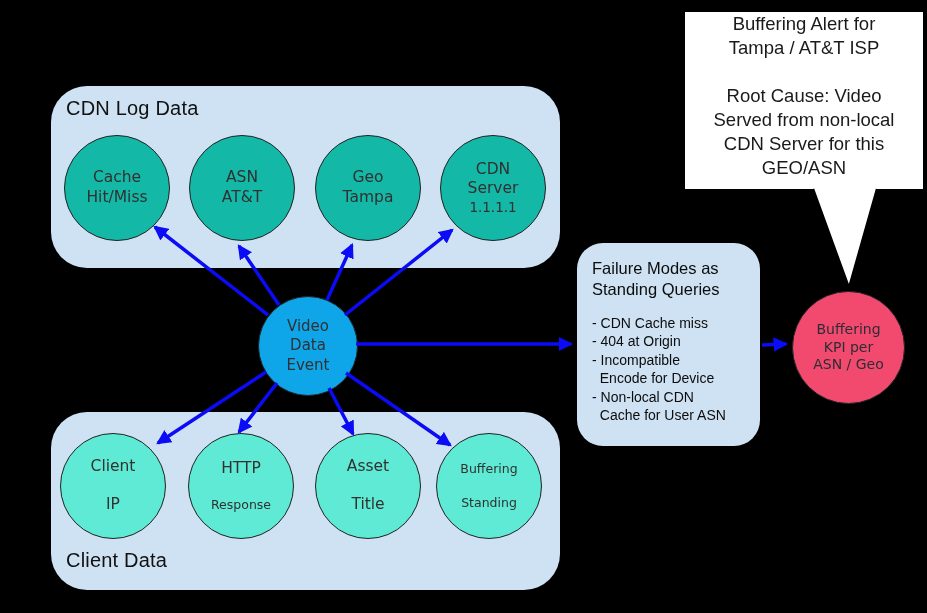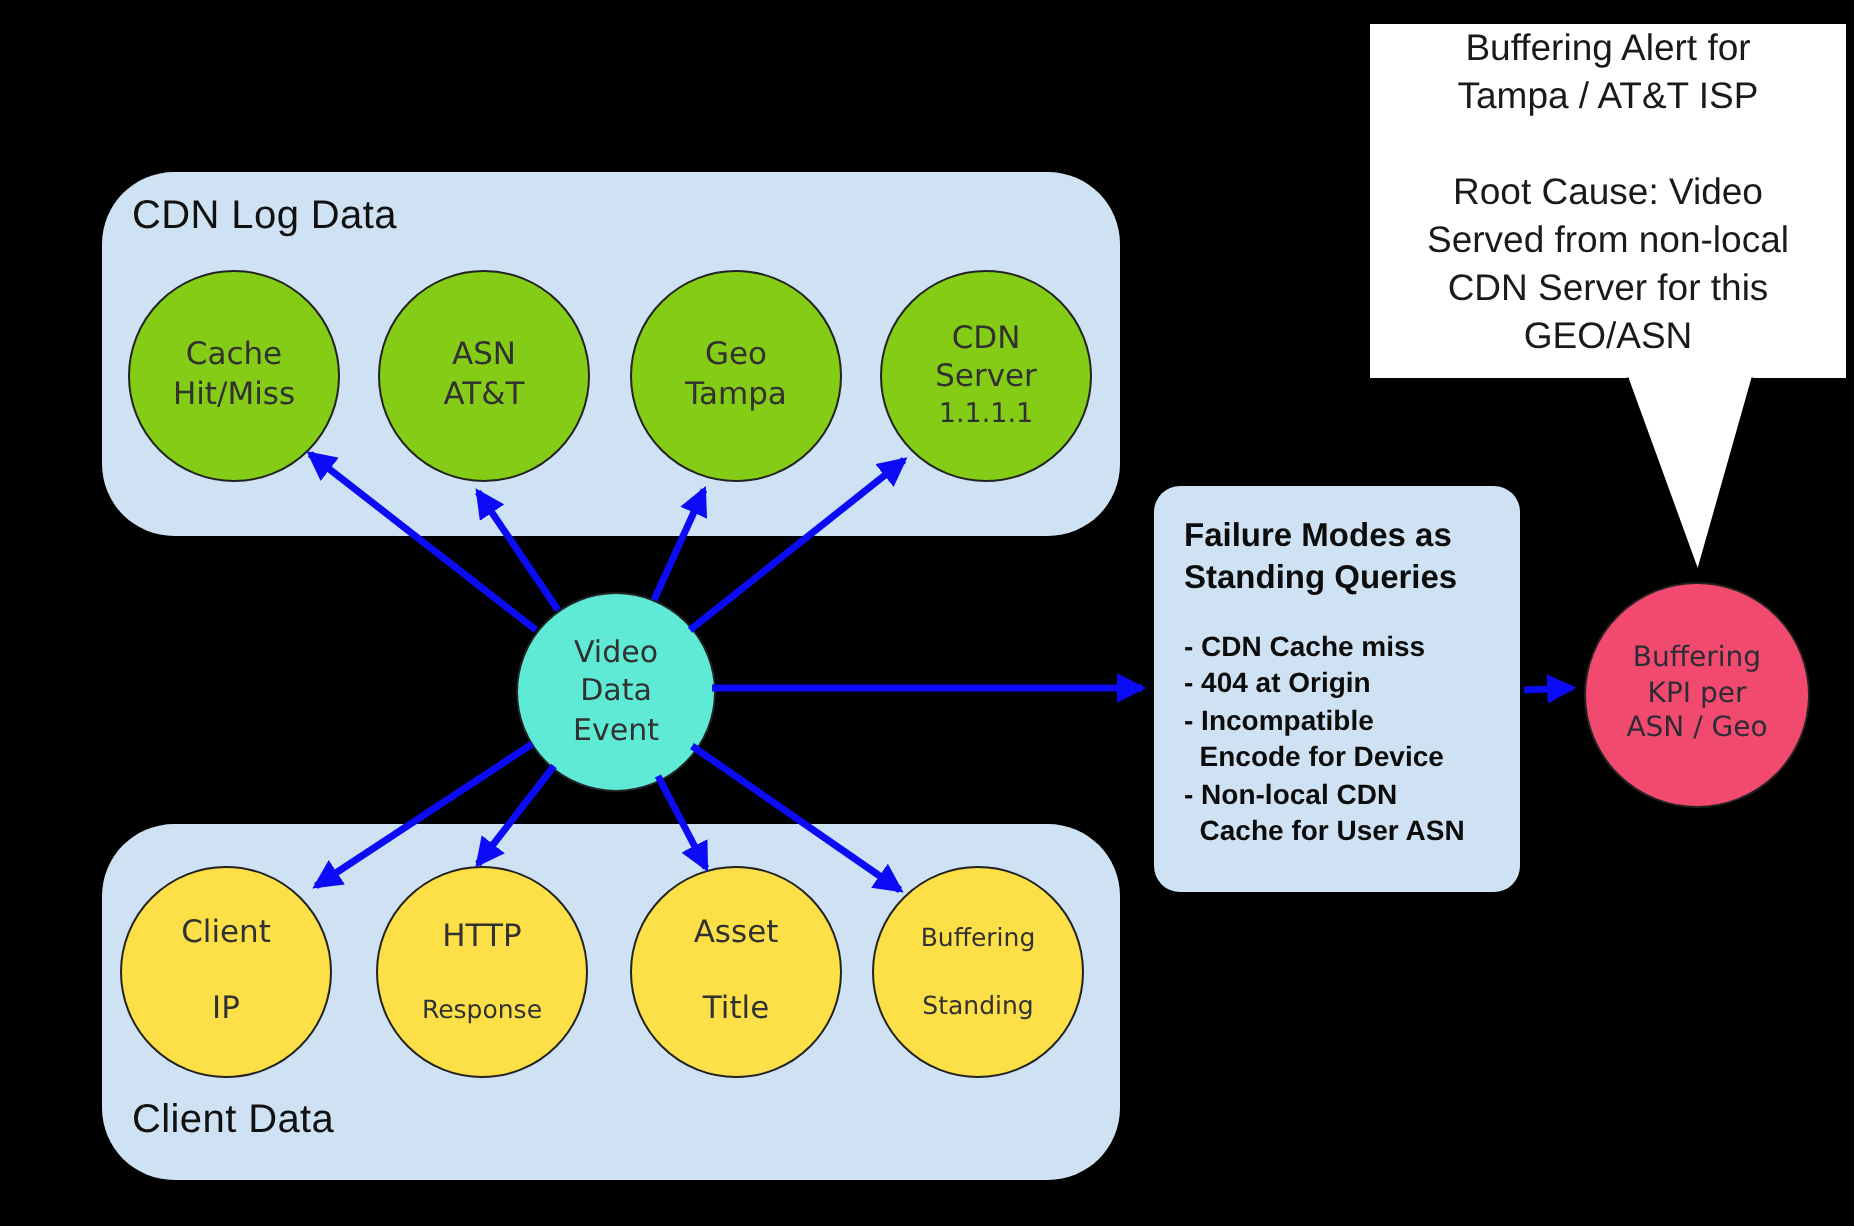--- a/index.html
+++ b/index.html
@@ -12,34 +12,34 @@
   .group-title{position:absolute;font-size:20px;color:#111;letter-spacing:.2px;text-align:center;}
   .title-cdn{left:66px;top:97px;}
   .title-client{left:66px;top:549px;}
   
   .node{position:absolute;border-radius:50%;border:1.6px solid #222;
         display:flex;flex-direction:column;align-items:center;justify-content:center;
         text-align:center;font-family:"DejaVu Sans",sans-serif;color:#313131;line-height:1.28;}
   .node span{display:block;font-size:15.5px;}
   .node span.sm{font-size:12.5px;}
   .node span.md{font-size:13.5px;}
-  .node-orange{background:#84cc16;width:104px;height:104px;}
-  .node-green{background:#fde047;width:104px;height:104px;gap:18px;}
+  .node-orange{background:#14b8a6;width:104px;height:104px;}
+  .node-green{background:#5eead4;width:104px;height:104px;gap:18px;}
   .n-cache{left:64px;top:135px;}  .n-asn{left:189px;top:135px;}
   .n-geo{left:315px;top:135px;}   .n-cdnsrv{left:440px;top:135px;justify-content:center;}
   .n-clientip{left:60px;top:433px;} .n-http{left:188px;top:433px;}
   .n-asset{left:315px;top:433px;}   .n-buffdet{left:436px;top:433px;}
-  .node-center{background:#5eead4;width:98px;height:98px;left:258px;top:296px;}
+  .node-center{background:#0ea5e9;width:98px;height:98px;left:258px;top:296px;}
   .node-center span{font-size:15px;}
   .node-kpi{background:#f24a6e;width:111px;height:111px;left:792px;top:291px;color:#2c2c36;}
   .node-kpi span{font-size:14px;}
   
   .failure-box{position:absolute;left:577px;top:243px;width:183px;height:203px;
-               background:#cfe2f3;border-radius:13px;box-sizing:border-box;
-               padding:15px 0 0 15px;color:#0c0c0c;font-weight:bold;}
+               background:#cfe2f3;border-radius:26px;box-sizing:border-box;
+               padding:15px 0 0 15px;color:#0c0c0c;}
   .fm-title{font-size:16.5px;line-height:1.3;margin-bottom:13px;}
   .fm-item{font-size:14px;line-height:1.32;white-space:pre;}
   
   .callout{position:absolute;left:683px;top:10px;width:242px;height:181px;background:#fff;
            border:2.5px solid #000;box-sizing:border-box;display:flex;flex-direction:column;
            justify-content:flex-start;text-align:center;color:#1a1a1a;}
   .callout-line{font-size:18.5px;line-height:1.3;min-height:1.3em;}
   
   .overlay{position:absolute;left:0;top:0;width:927px;height:613px;pointer-events:none;}
 </style>

